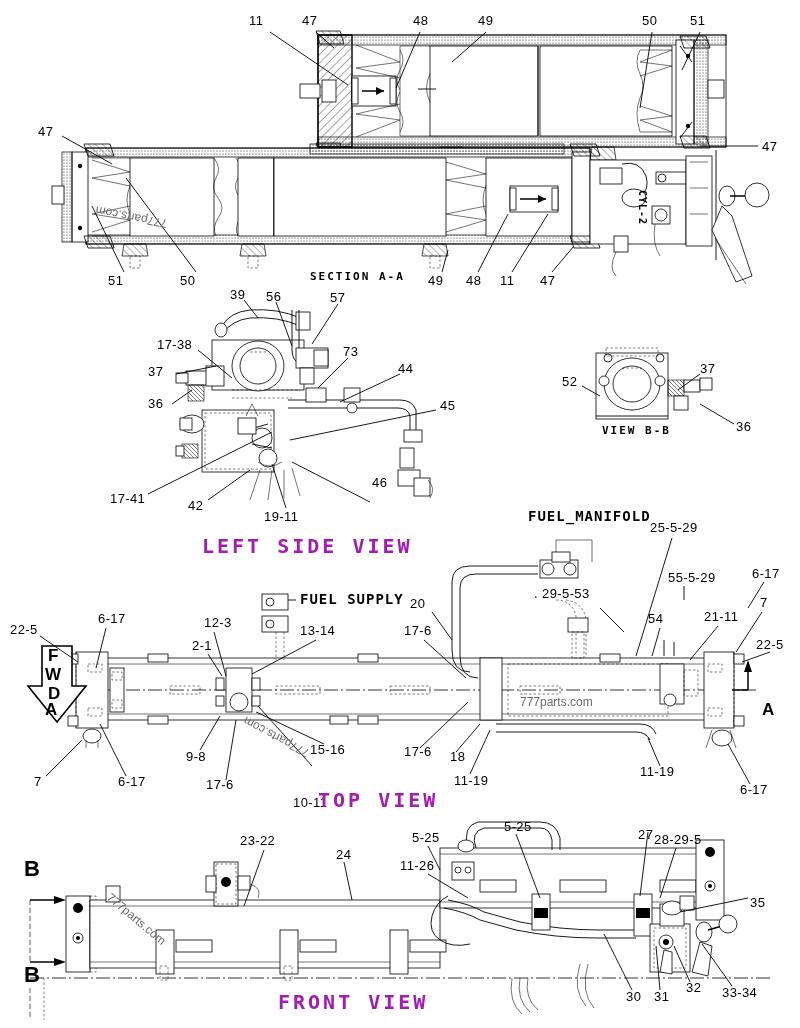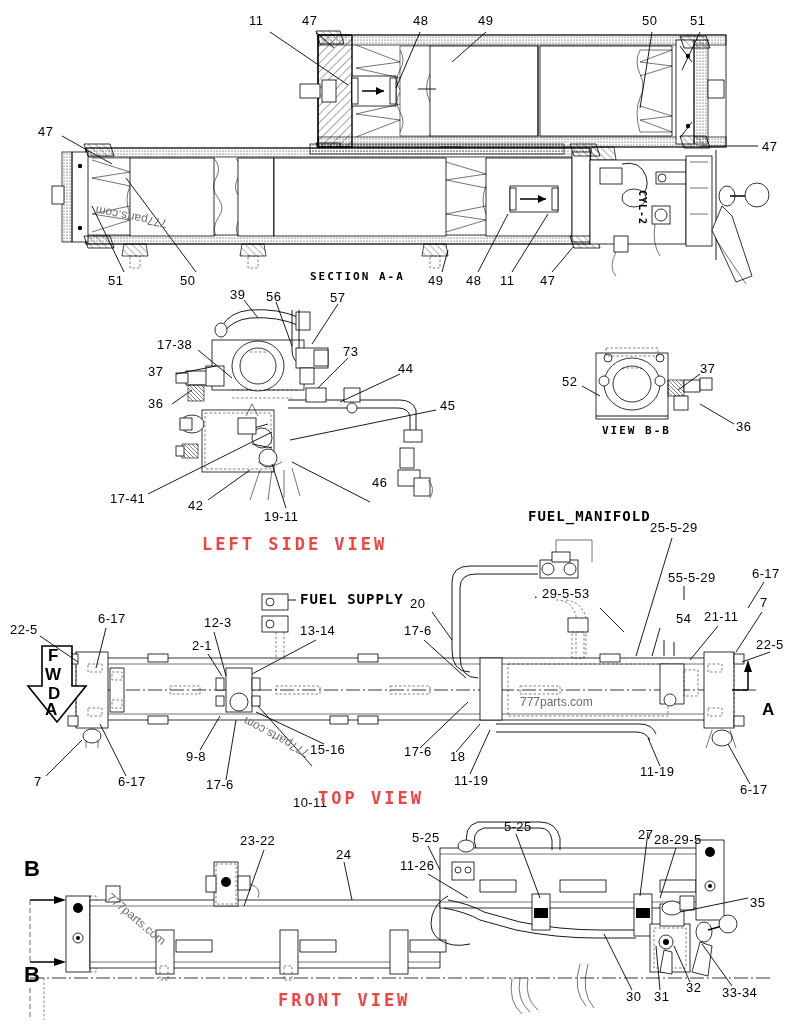--- a/index.html
+++ b/index.html
@@ -4,21 +4,21 @@
 <title>Parts Diagram</title>
 <style>
   html,body{margin:0;padding:0;background:#ffffff;}
   body{width:800px;height:1028px;position:relative;overflow:hidden;
        font-family:"DejaVu Sans",sans-serif;color:#000;}
   #stage{position:absolute;left:0;top:0;width:800px;height:1028px;}
   .lbl{position:absolute;font-family:"Liberation Sans",sans-serif;
        font-size:13px;font-weight:400;color:#000;white-space:nowrap;
        letter-spacing:0.4px;line-height:1;}
   .viewtitle{position:absolute;font-family:"DejaVu Sans Mono",monospace;
-       font-size:17px;font-weight:700;letter-spacing:3px;color:#ef4444;white-space:nowrap;text-align:right;}
+       font-size:20px;font-weight:700;letter-spacing:3px;color:#a21caf;white-space:nowrap;text-align:right;}
   .sectitle{position:absolute;font-family:"DejaVu Sans Mono",monospace;
        font-size:11px;font-weight:700;letter-spacing:2px;color:#000;white-space:nowrap;}
   .anno{position:absolute;font-family:"DejaVu Sans Mono",monospace;
        font-size:14px;font-weight:700;letter-spacing:1px;color:#000;white-space:nowrap;}
   .bigmark{position:absolute;font-family:"Liberation Sans",sans-serif;
        font-size:22px;font-weight:700;color:#000;}
   .wm{position:absolute;font-family:"Liberation Sans",sans-serif;font-size:12px;
       color:#6b6b6b;white-space:nowrap;}
   svg{position:absolute;left:0;top:0;overflow:visible;}
   .ln{stroke:#000;stroke-width:0.9;fill:none;}
@@ -551,21 +551,21 @@
 <div class="lbl" style="left:562px;top:375px;">52</div>
 <div class="lbl" style="left:700px;top:362px;">37</div>
 <div class="lbl" style="left:736px;top:420px;">36</div>
 <div class="sectitle" style="left:602px;top:424px;">VIEW B-B</div>
 
 <div class="lbl" style="left:650px;top:521px;">25-5-29</div>
 <div class="lbl" style="left:668px;top:571px;">55-5-29</div>
 <div class="lbl" style="left:752px;top:567px;">6-17</div>
 <div class="lbl" style="left:410px;top:597px;">20</div>
 <div class="lbl" style="left:534px;top:587px;">. 29-5-53</div>
-<div class="lbl" style="left:676px;top:612px;text-align:right;">54</div>
+<div class="lbl" style="left:648px;top:612px;text-align:right;">54</div>
 <div class="lbl" style="left:704px;top:610px;">21-11</div>
 <div class="lbl" style="left:760px;top:596px;">7</div>
 <div class="lbl" style="left:10px;top:623px;">22-5</div>
 <div class="lbl" style="left:98px;top:612px;">6-17</div>
 <div class="lbl" style="left:204px;top:616px;">12-3</div>
 <div class="lbl" style="left:404px;top:624px;">17-6</div>
 <div class="lbl" style="left:756px;top:638px;">22-5</div>
 <div class="lbl" style="left:192px;top:639px;">2-1</div>
 <div class="lbl" style="left:300px;top:624px;">13-14</div>
 <div class="lbl" style="left:186px;top:750px;">9-8</div>

